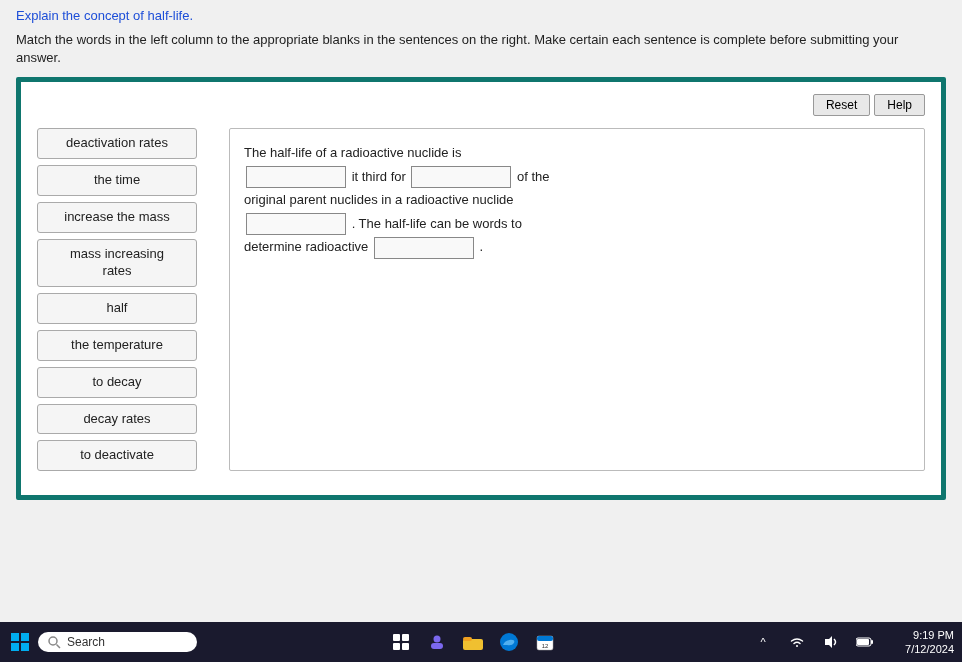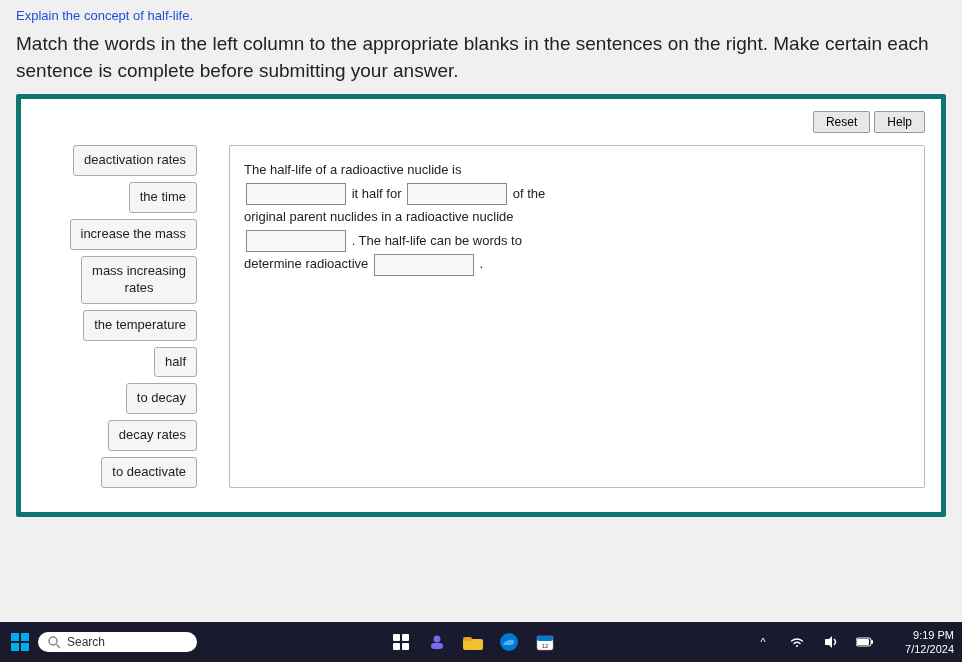--- a/index.html
+++ b/index.html
@@ -22,21 +22,21 @@
       overflow-y: auto;
     }
 
     .page-title {
       font-size: 13px;
       color: #1d4ed8;
       margin-bottom: 8px;
     }
 
     .instructions {
-      font-size: 19px;
+      font-size: 13px;
       color: #222;
       margin-bottom: 10px;
       line-height: 1.4;
     }
 
     
     .card {
       background: #fff;
       border: 5px solid #0f766e;
       border-radius: 2px;
@@ -67,21 +67,20 @@
       flex-direction: row;
       gap: 32px;
     }
 
     
     .word-list {
       display: flex;
       flex-direction: column;
       gap: 6px;
       min-width: 160px;
-      align-items: flex-end;
     }
 
     .word-btn {
       background: #f5f5f5;
       border: 1px solid #aaa;
       border-radius: 3px;
       padding: 6px 10px;
       text-align: center;
       cursor: pointer;
       font-size: 13px;
@@ -205,32 +204,32 @@
       <button class="btn-help">Help</button>
     </div>
 
     <div class="card-body">
 
       <div class="word-list">
         <button class="word-btn">deactivation rates</button>
         <button class="word-btn">the time</button>
         <button class="word-btn">increase the mass</button>
         <button class="word-btn">mass increasing<br>rates</button>
+        <button class="word-btn">half</button>
         <button class="word-btn">the temperature</button>
-        <button class="word-btn">half</button>
         <button class="word-btn">to decay</button>
         <button class="word-btn">decay rates</button>
         <button class="word-btn">to deactivate</button>
       </div>
 
       <div class="sentence-area">
         <span class="sentence-title">The half-life of a radioactive nuclide is</span>
         <div>
           <span class="fill-blank"></span>
-          <span> it half for </span>
+          <span> it third for </span>
           <span class="fill-blank"></span>
           <span> of the</span>
         </div>
         <div>
           <span>original parent nuclides in a radioactive nuclide</span>
         </div>
         <div>
           <span class="fill-blank"></span>
           <span>. The half-life can be words to</span>
         </div>

